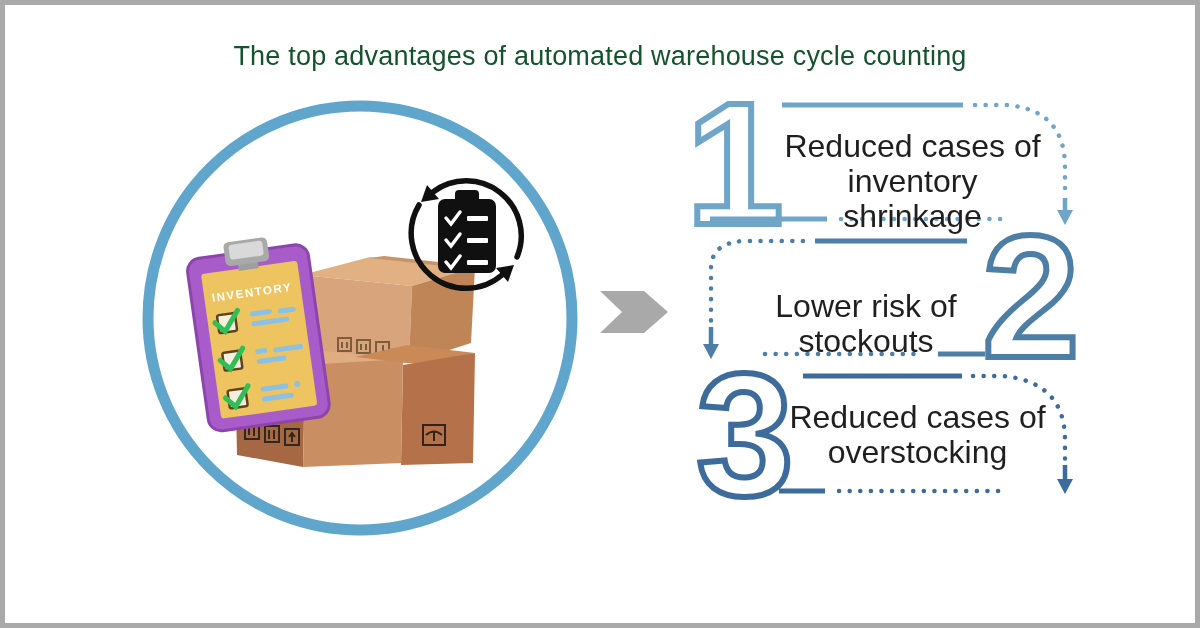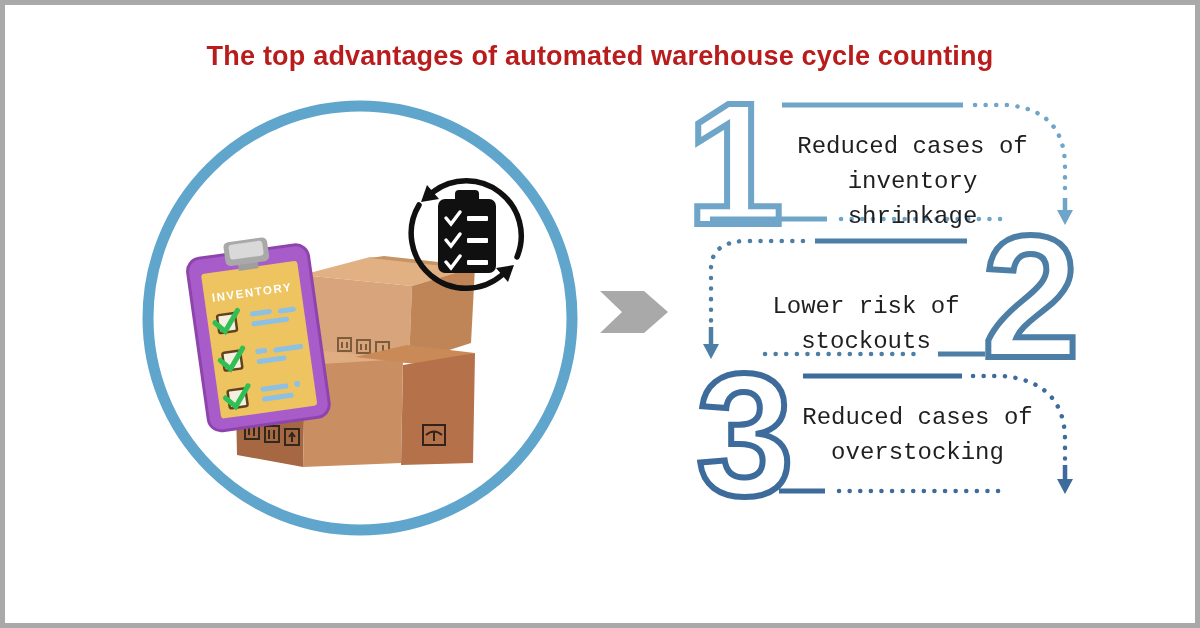--- a/index.html
+++ b/index.html
@@ -3,35 +3,35 @@
 <meta charset="utf-8">
 <style>
   html,body{margin:0;padding:0;background:#ffffff;}
   .stage{
     position:relative;width:1200px;height:628px;box-sizing:border-box;
     border:5px solid #a9a9a9;background:#ffffff;overflow:hidden;
     font-family:"Liberation Sans", sans-serif;
   }
   .title{
     position:absolute;left:0;right:0;top:36px;text-align:center;
-    font-size:27px;font-weight:bold;color:#b91c1c;letter-spacing:.2px;
+    font-size:27px;font-weight:normal;color:#14532d;letter-spacing:.2px;
   }
   svg{position:absolute;overflow:visible;}
   .illus{left:130px;top:88px;width:450px;height:450px;}
   .big-arrow{left:593px;top:284px;width:72px;height:46px;}
   .flow{left:640px;top:80px;width:470px;height:445px;}
   .dots{stroke-dasharray:0.1 10.5;stroke-linecap:round;stroke-width:4.5;}
   .solid{stroke-width:5;}
   .stem{stroke-width:4.5;}
   .num{
     font-family:"Liberation Sans", sans-serif;font-weight:bold;font-size:175px;
     stroke-width:6;
   }
   .adv-label{
-    position:absolute;text-align:center;font-size:24px;line-height:35px;color:#1f1f1f;font-family:Liberation Mono, monospace;
+    position:absolute;text-align:center;font-size:32px;line-height:35px;color:#1f1f1f;
   }
   .adv1{left:775px;top:124px;width:265px;}
   .adv2{left:726px;top:284px;width:270px;}
   .adv3{left:780px;top:395px;width:265px;}
   .inv-title{font-family:"Liberation Sans", sans-serif;font-weight:bold;font-size:11.5px;letter-spacing:1.6px;}
 </style>
 </head>
 <body>
 
 <div class="stage">

